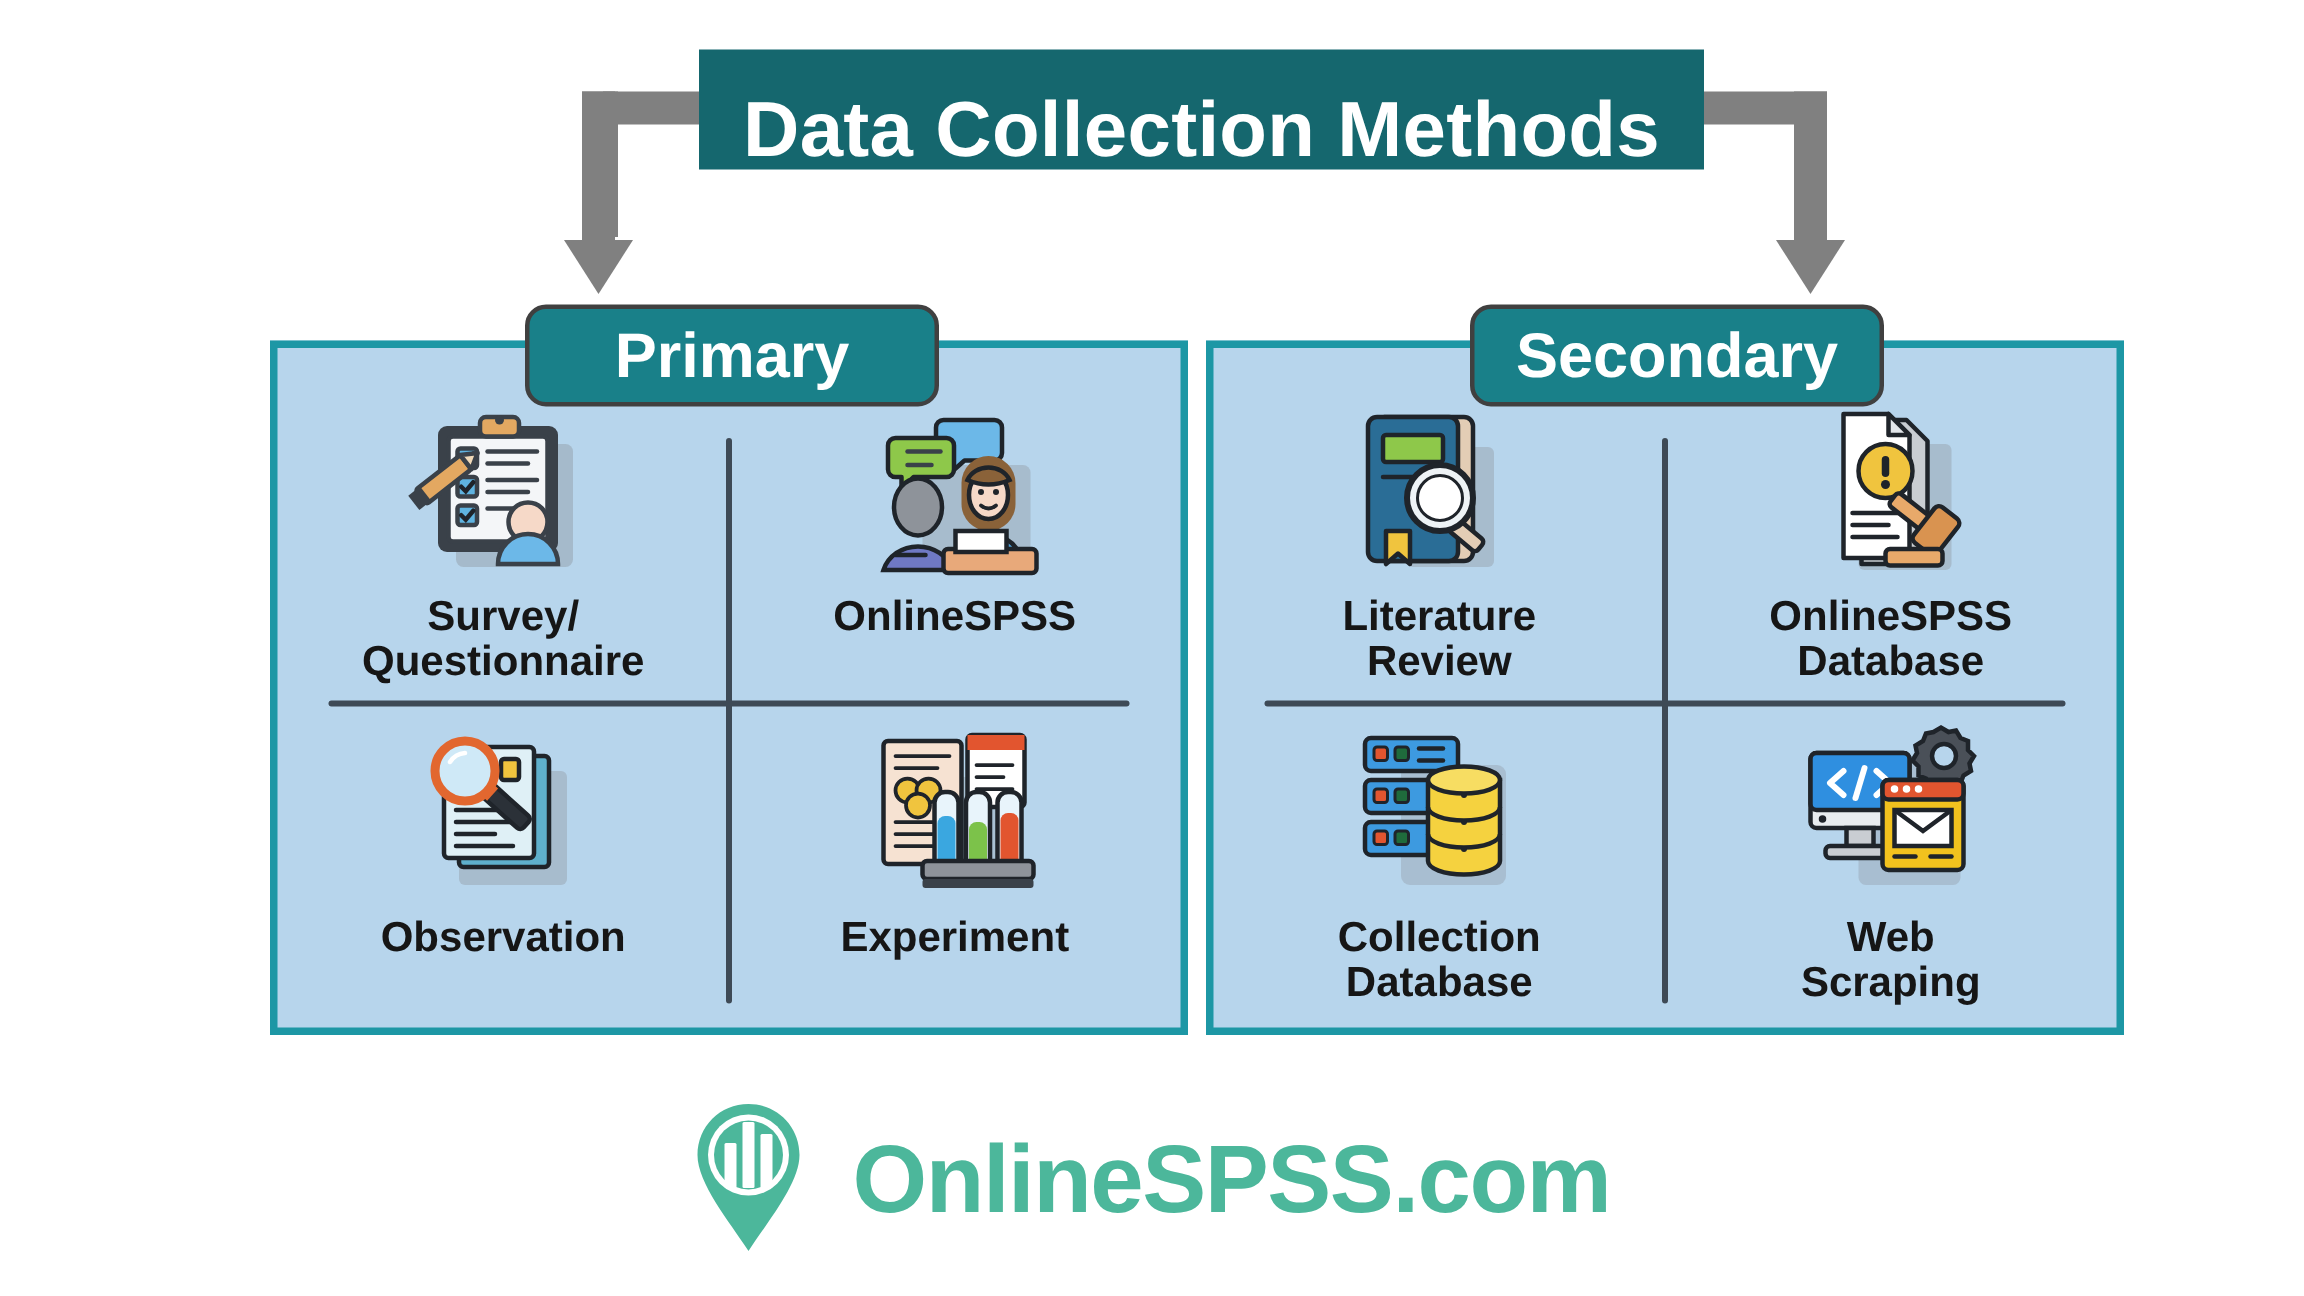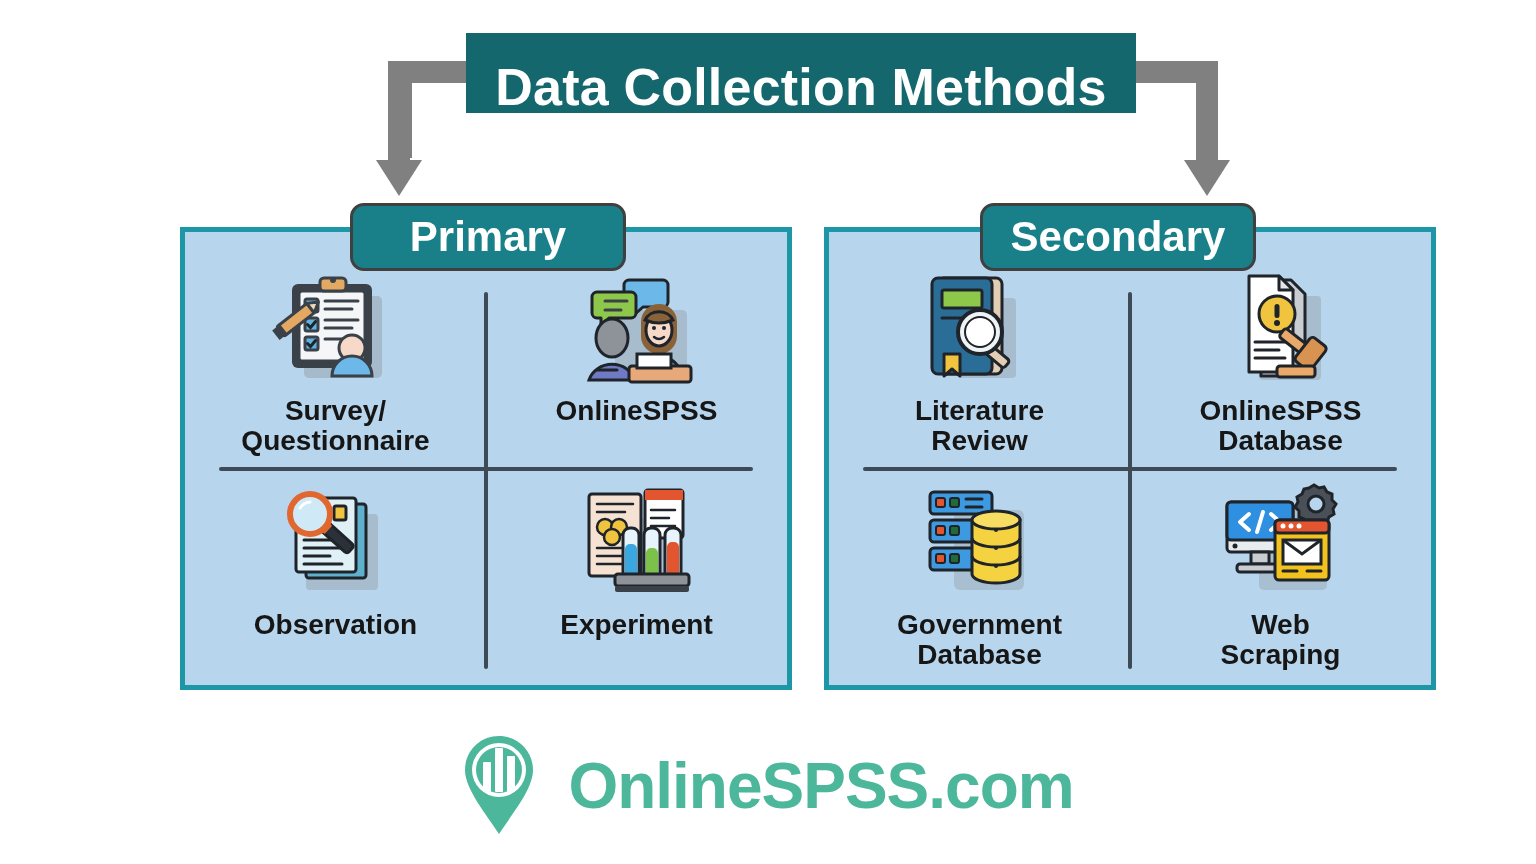--- a/index.html
+++ b/index.html
@@ -52,21 +52,21 @@
     position: absolute;
     top: 227px;
     width: 612px;
     height: 463px;
     background: #b7d5ec;
     border: 5px solid #1d97a5;
     box-sizing: border-box;
     z-index: 2;
   }
   .panel.primary   { left: 180px; }
-  .panel.secondary { left: 824px; }
+  .panel.secondary { left: 804px; }
 
   
   .v-divider {
     position: absolute;
     left: 50%;
     top: 60px;
     bottom: 16px;
     width: 4px;
     margin-left: -2px;
     background: #3e4a56;
@@ -413,21 +413,21 @@
           <path d="M58 56 a24 9 0 0 0 48 0" fill="none"></path>
           <path d="M58 74 a24 9 0 0 0 48 0" fill="none"></path>
         </g>
         <g fill="#1f242a">
           <circle cx="82" cy="48" r="2"></circle>
             <circle cx="82" cy="66" r="2"></circle>
             <circle cx="82" cy="84" r="2"></circle>
         </g>
       </svg>
     </div>
-    <div class="cell-label">Government
+    <div class="cell-label">Collection
 Database</div>
   </div>
 
   <div class="cell r1 c1">
     <div class="cell-icon">
       <svg viewBox="0 0 132 118" xmlns="http://www.w3.org/2000/svg">
         <rect x="44" y="26" width="68" height="82" rx="5" fill="#9aa8b5" opacity=".5"></rect>
         <g fill="#4a5058" stroke="#1f242a" stroke-width="3">
           <path d="M94 6 l5 -3 l5 3 l5 -1 l3 5 l5 2 l0 6 l4 4 l-3 5 l1 5 l-5 3 l-2 5 l-6 0 l-4 4 l-5 -3 l-5 1 l-3 -5 l-5 -2 l0 -6 l-4 -4 l3 -5 l-1 -5 l5 -3 l2 -5 z"></path>
         </g>

